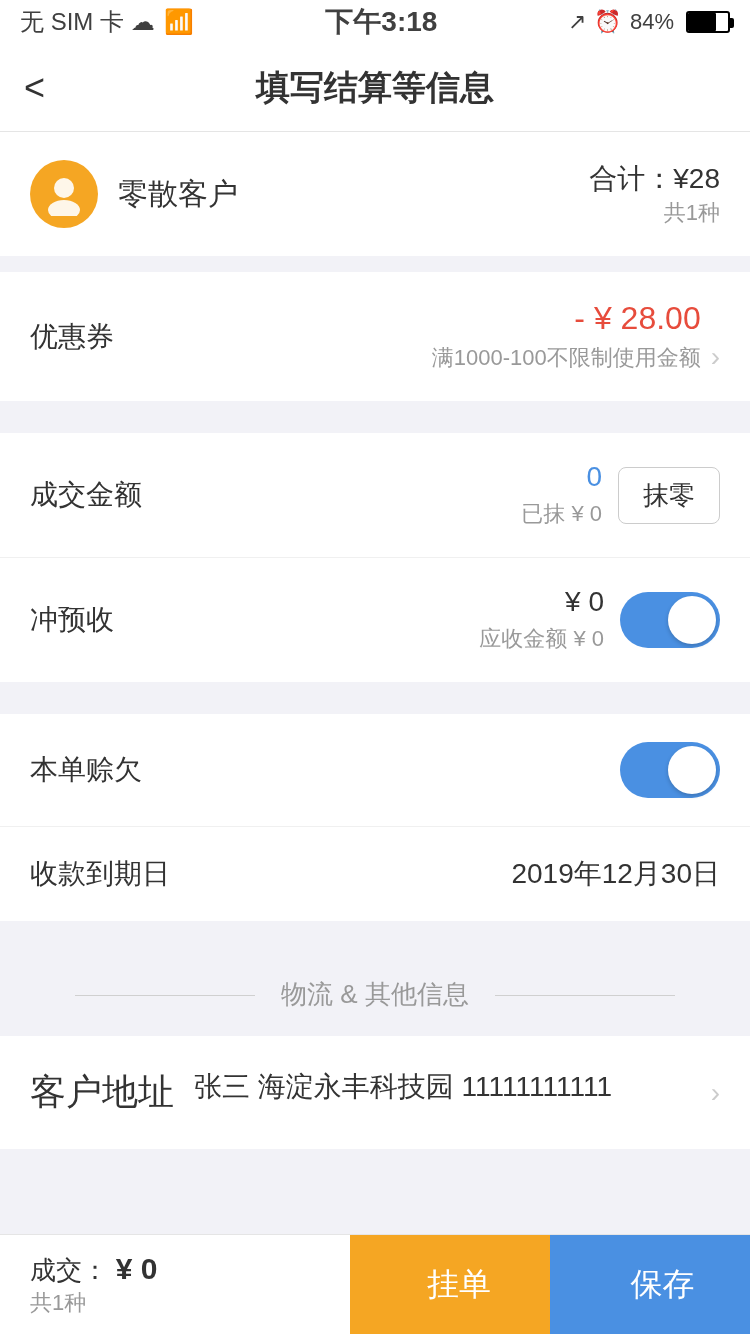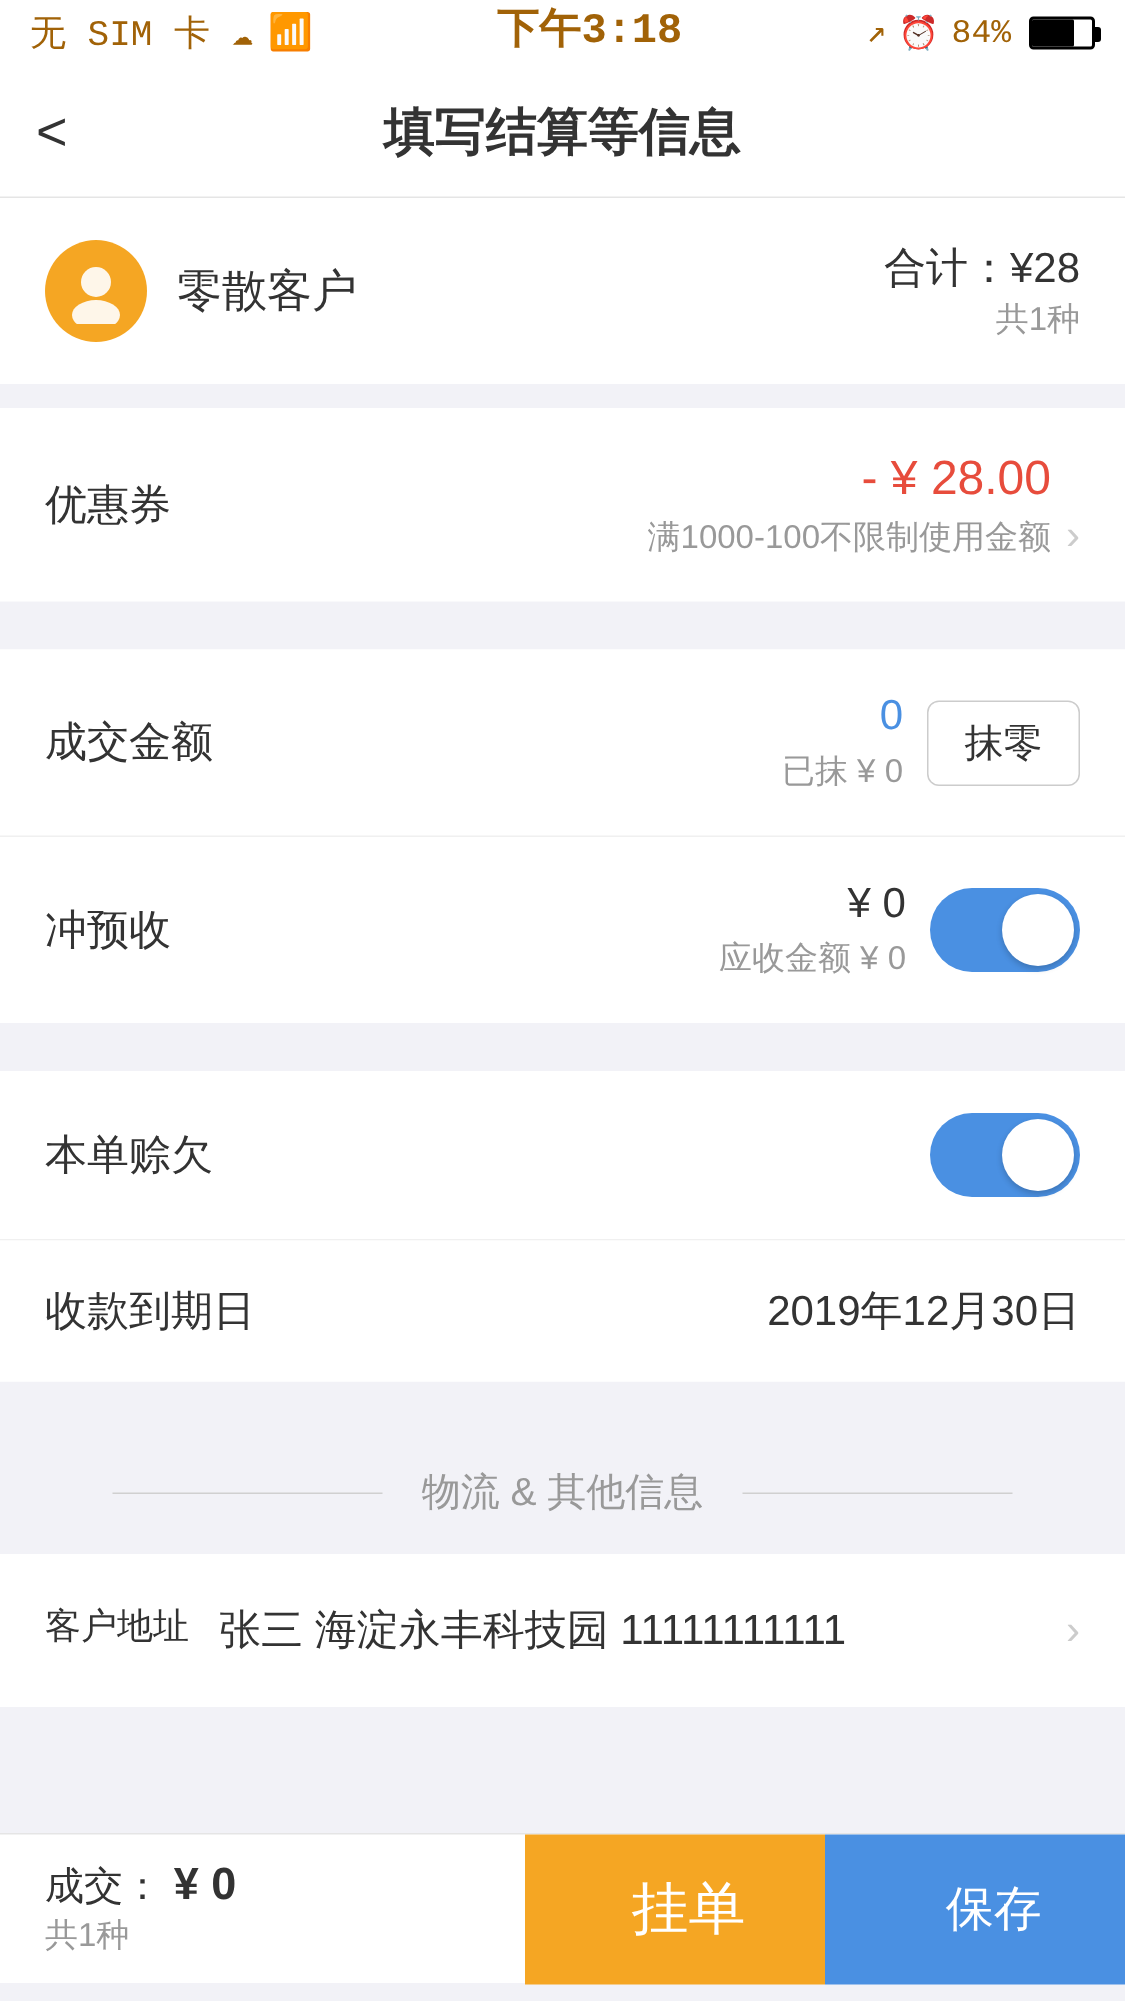--- a/index.html
+++ b/index.html
@@ -12,25 +12,25 @@
       font-size: 28px;
       color: #333;
       position: relative;
     }
 
     
     .status-bar {
       height: 44px;
       background: #fff;
       display: flex;
+      align-items: center;
       justify-content: space-between;
       padding: 0 20px;
       font-size: 24px;
-      color: #a16207;
-      font-family: Liberation Mono, monospace;
+      color: #404040;
     }
     .status-left { display: flex; align-items: center; gap: 10px; }
     .status-center { font-weight: 600; font-size: 28px; }
     .status-right { display: flex; align-items: center; gap: 8px; font-size: 22px; }
 
     
     .nav-bar {
       height: 88px;
       background: #fff;
       display: flex;
@@ -189,47 +189,47 @@
 
     
     .address-row {
       background: #fff;
       padding: 32px 30px;
       display: flex;
       align-items: center;
       justify-content: space-between;
     }
     .address-left { display: flex; gap: 20px; align-items: flex-start; }
-    .address-key { font-size: 24px; color: #333; white-space: nowrap; }
+    .address-key { font-size: 36px; color: #333; white-space: nowrap; }
     .address-value { font-size: 28px; color: #333; }
 
     
     .bottom-bar {
       position: fixed;
-      bottom: 12px;
+      bottom: 0;
       width: 750px;
       height: 100px;
       background: #fff;
       display: flex;
       align-items: center;
       border-top: 1px solid #e5e5e5;
     }
     .bottom-info {
       flex: 1;
       padding: 0 30px;
     }
     .bottom-deal { font-size: 26px; color: #333; }
     .bottom-deal-amount { font-size: 30px; font-weight: 600; color: #333; }
     .bottom-count { font-size: 22px; color: #999; }
     .btn-hang {
       width: 200px;
       height: 100px;
       background: #f5a623;
       color: #fff;
-      font-size: 38px;
+      font-size: 32px;
       display: flex;
       align-items: center;
       justify-content: center;
       cursor: pointer;
       border: none;
       padding-left: 18px;
     }
     .btn-save {
       width: 200px;
       height: 100px;

